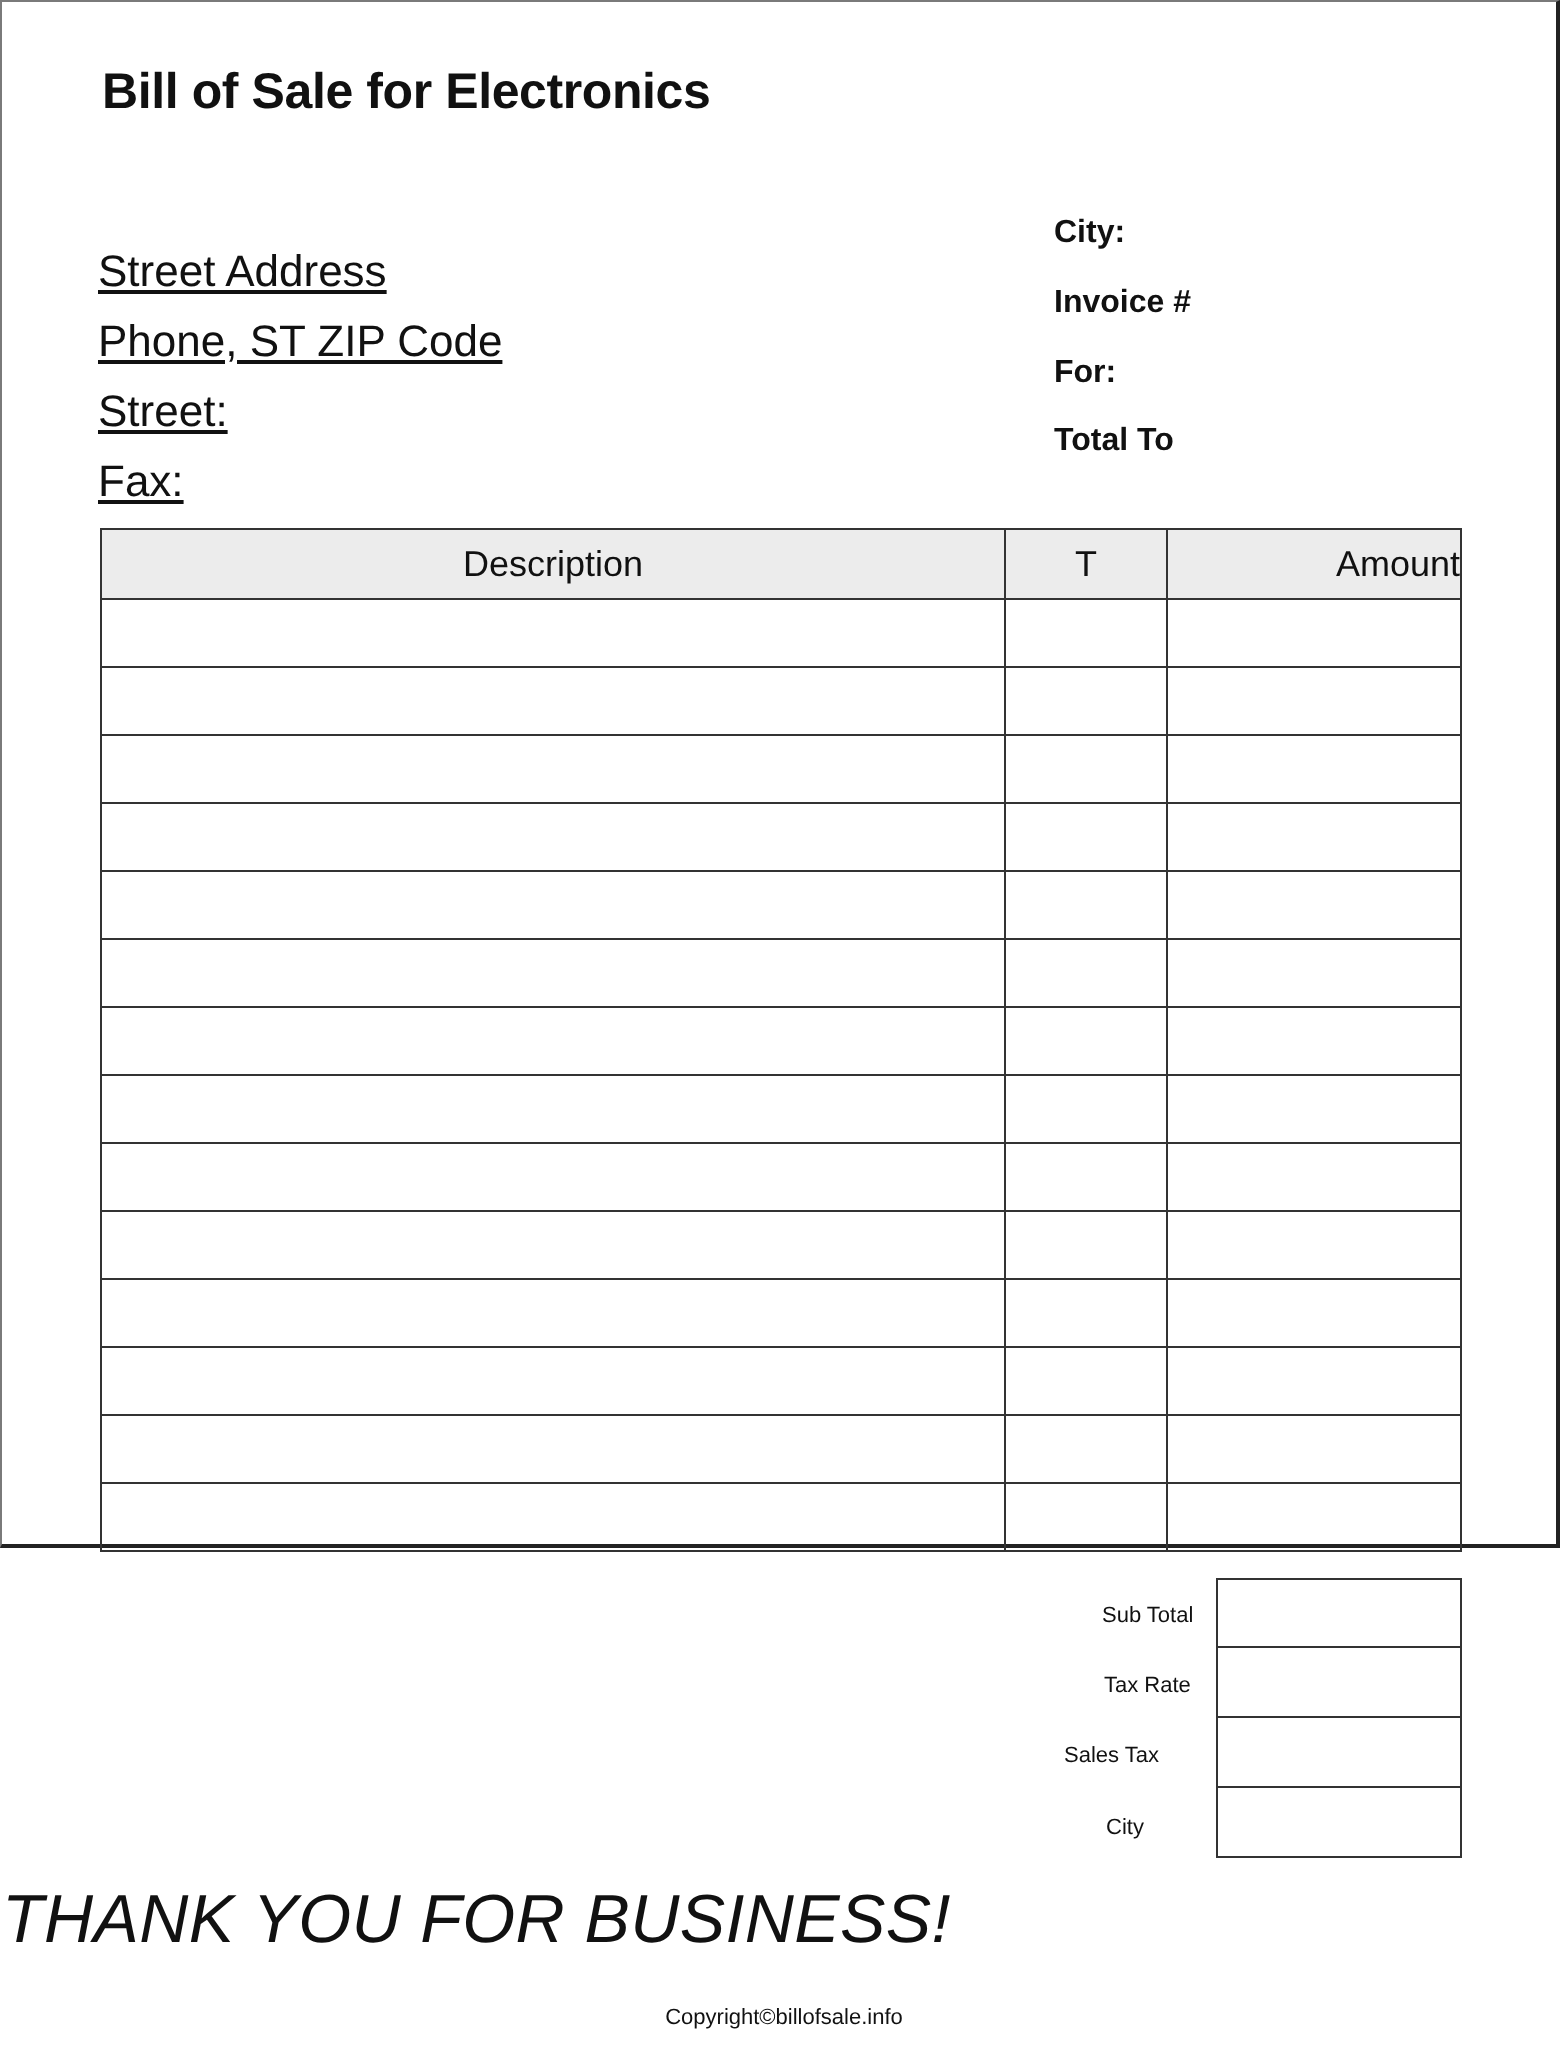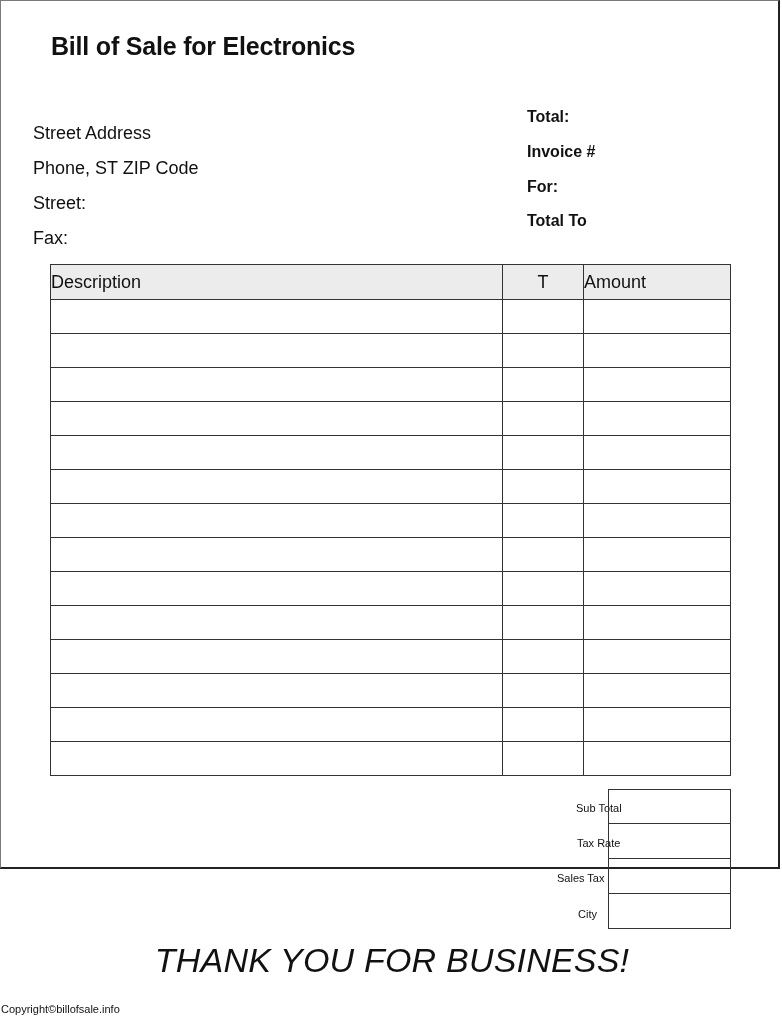--- a/index.html
+++ b/index.html
@@ -1,50 +1,50 @@
 <!DOCTYPE html>
 <html><head>
 <meta charset="utf-8">
 <style>
   html, body { margin: 0; padding: 0; background: #ffffff; }
   body { width: 782px; height: 1024px; position: relative; overflow: hidden;
          font-family: "Liberation Sans", "DejaVu Sans", sans-serif; color: #111; }
-  .page { position: absolute; left: 0; top: 0; width: 780px; height: 869px;
+  .page { position: absolute; left: 0; top: 0; width: 780px; height: 774px;
           border-top: 1px solid #7a7a7a; border-left: 1px solid #7a7a7a;
           border-right: 2px solid #222; border-bottom: 2px solid #222; box-sizing: border-box; }
   .title { position: absolute; left: 50px; top: 31px; font-size: 25px; font-weight: bold; letter-spacing: -0.2px; }
-  .addr { position: absolute; left: 32px; font-size: 18px; }
+  .addr { position: absolute; left: 48px; font-size: 22px; text-decoration: underline; }
   .meta { position: absolute; left: 526px; font-size: 16px; font-weight: bold; }
   table.items { position: absolute; left: 49px; top: 263px; border-collapse: collapse; width: 681px; }
   table.items td, table.items th { border: 1px solid #333; height: 34px; padding: 0; box-sizing: border-box; }
   table.items th { background: #ececec; font-weight: normal; font-size: 18px; height: 35px; }
-  th.desc { text-align: left; padding-left: 8px; width: 452px; margin-top: 29px; }
+  th.desc { text-align: center; padding-left: 8px; width: 452px; margin-top: 29px; }
   th.t { width: 81px; text-align: center; }
-  th.amt { text-align: left; }
+  th.amt { text-align: right; }
   .totals { position: absolute; left: 607px; top: 788px; }
   .totals .cell { width: 123px; height: 35px; border: 1px solid #333; border-top: none; box-sizing: border-box; }
   .totals .cell.first { border-top: 1px solid #333; }
-  .tlabel { position: absolute; font-size: 11px; margin-left: 25px; }
-  .thanks { position: absolute; left: 0; width: 782px; top: 940px; text-align: center;
+  .tlabel { position: absolute; font-size: 11px; }
+  .thanks { position: absolute; left: 0; width: 782px; top: 940px; 
             font-size: 34px; font-style: italic; letter-spacing: 0.2px; }
-  .copy { position: absolute; left: 0; width: 782px; top: 1002px; text-align: left; font-size: 11px; }
+  .copy { position: absolute; left: 0; width: 782px; top: 1002px; text-align: center; font-size: 11px; }
 </style>
 </head>
 <body>
 
 <div class="page">
 
   <div class="title">Bill of Sale for Electronics</div>
 
   <div class="addr" style="top:122px">Street Address</div>
   <div class="addr" style="top:157px">Phone, ST  ZIP Code</div>
   <div class="addr" style="top:192px">Street:</div>
   <div class="addr" style="top:227px">Fax:</div>
 
-  <div class="meta" style="top:107px">Total:</div>
+  <div class="meta" style="top:107px">City:</div>
   <div class="meta" style="top:142px">Invoice #</div>
   <div class="meta" style="top:177px">For:</div>
   <div class="meta" style="top:211px">Total To</div>
 
   <table class="items">
     <thead>
       <tr>
         <th class="desc">Description</th>
         <th class="t">T</th>
         <th class="amt">Amount</th>

